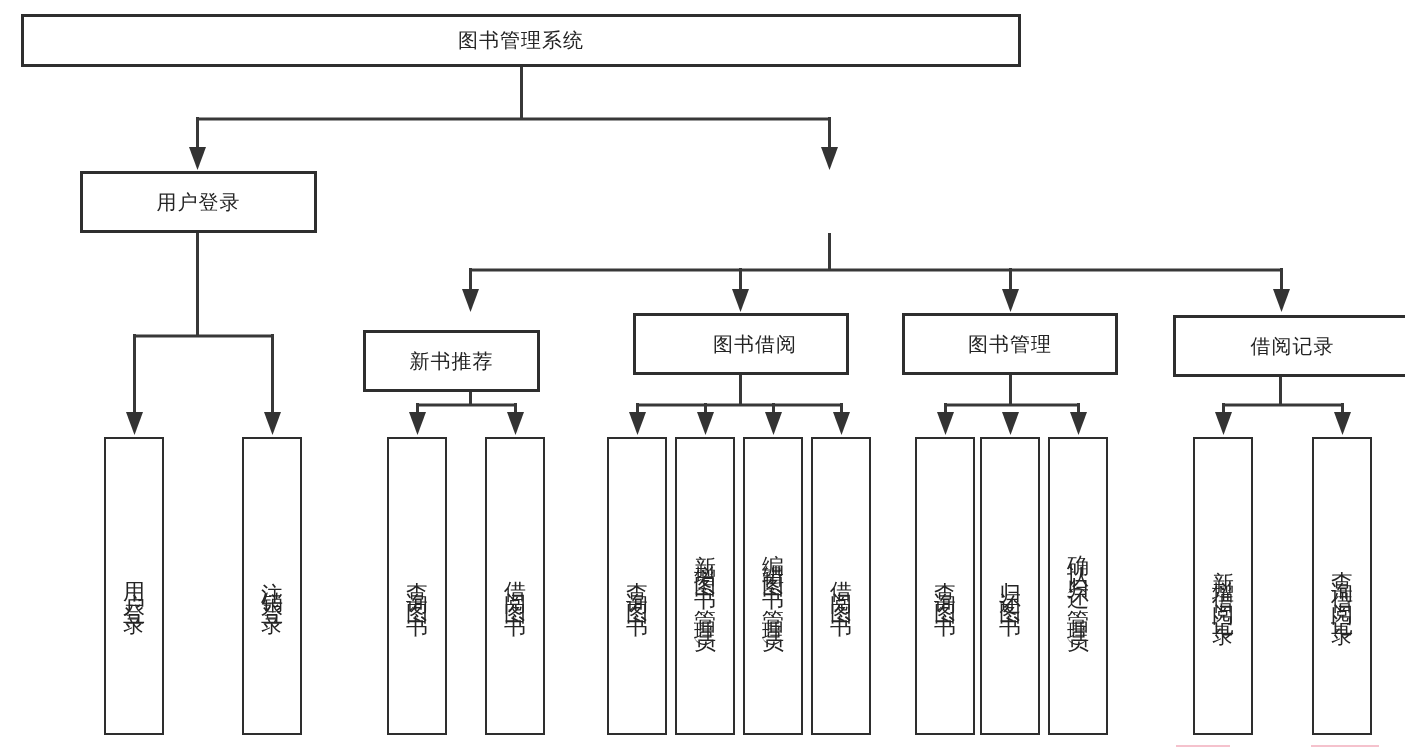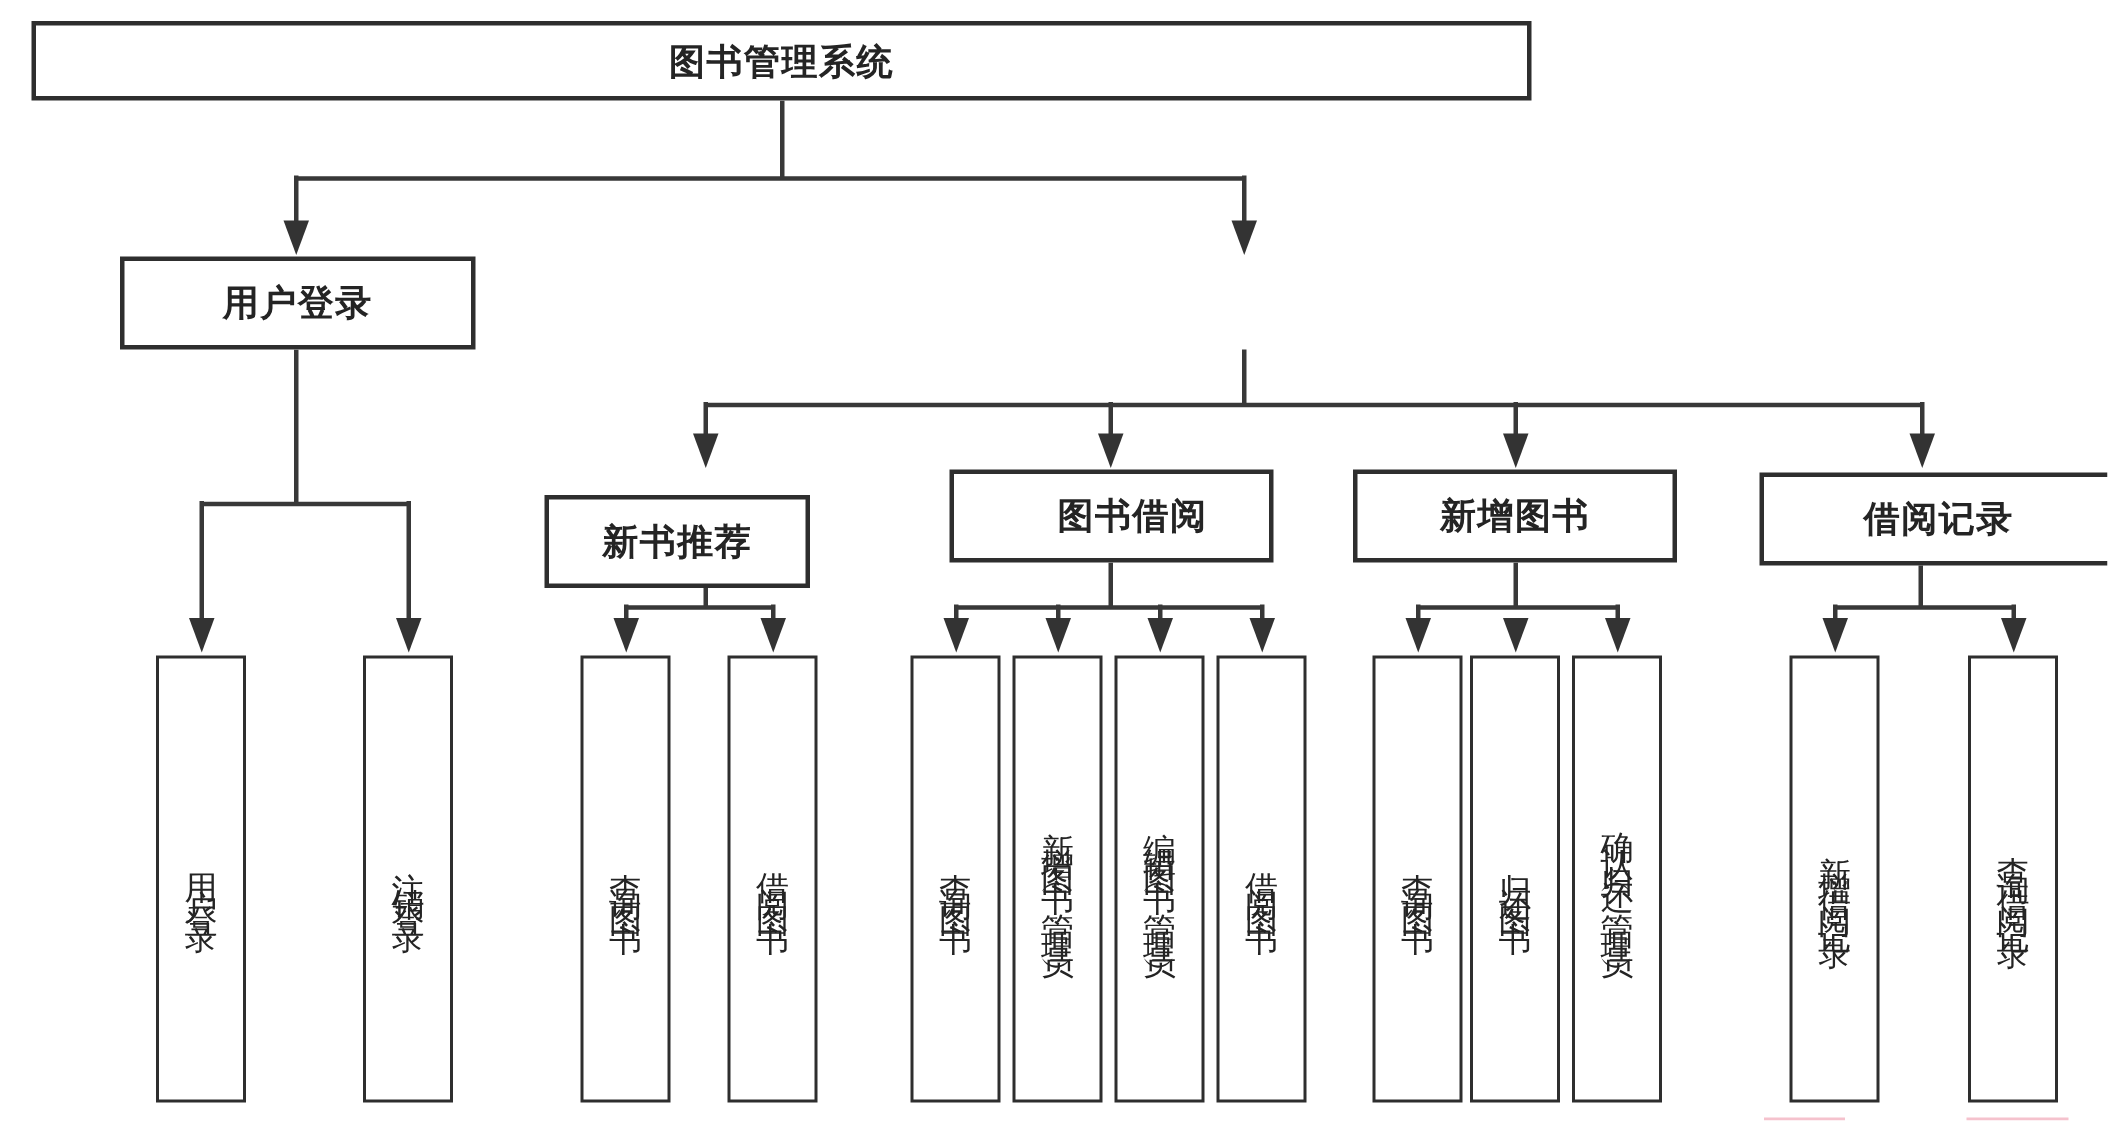--- a/index.html
+++ b/index.html
@@ -22,24 +22,23 @@
     box-sizing: border-box;
     background: #ffffff;
     border: 3px solid #2e2e2e;
     display: flex;
     align-items: center;
     justify-content: center;
     z-index: 2;
     color: #242424;
   }
   .node .lbl {
-    font-size: 24px;
+    font-size: 20px;
     letter-spacing: 1px;
     white-space: nowrap;
-    font-weight: bold;
   }
   .leaf {
     position: absolute;
     box-sizing: border-box;
     background: #ffffff;
     border: 2.5px solid #2e2e2e;
     width: 60px;
     height: 298px;
     top: 437px;
     display: flex;
@@ -144,21 +143,21 @@
     <span class="lbl">用户登录</span>
   </div>
 
   <div class="node n-rec">
     <span class="lbl">新书推荐</span>
   </div>
   <div class="node n-borrow">
     <span class="lbl">图书借阅</span>
   </div>
   <div class="node n-cur">
-    <span class="lbl">新增图书</span>
+    <span class="lbl">图书管理</span>
   </div>
   <div class="node n-recd">
     <span class="lbl">借阅记录</span>
   </div>
 
   <div class="leaf lf-a1">
     <span class="vlbl">用户登录</span>
   </div>
   <div class="leaf lf-a2">
     <span class="vlbl">注销登录</span>

